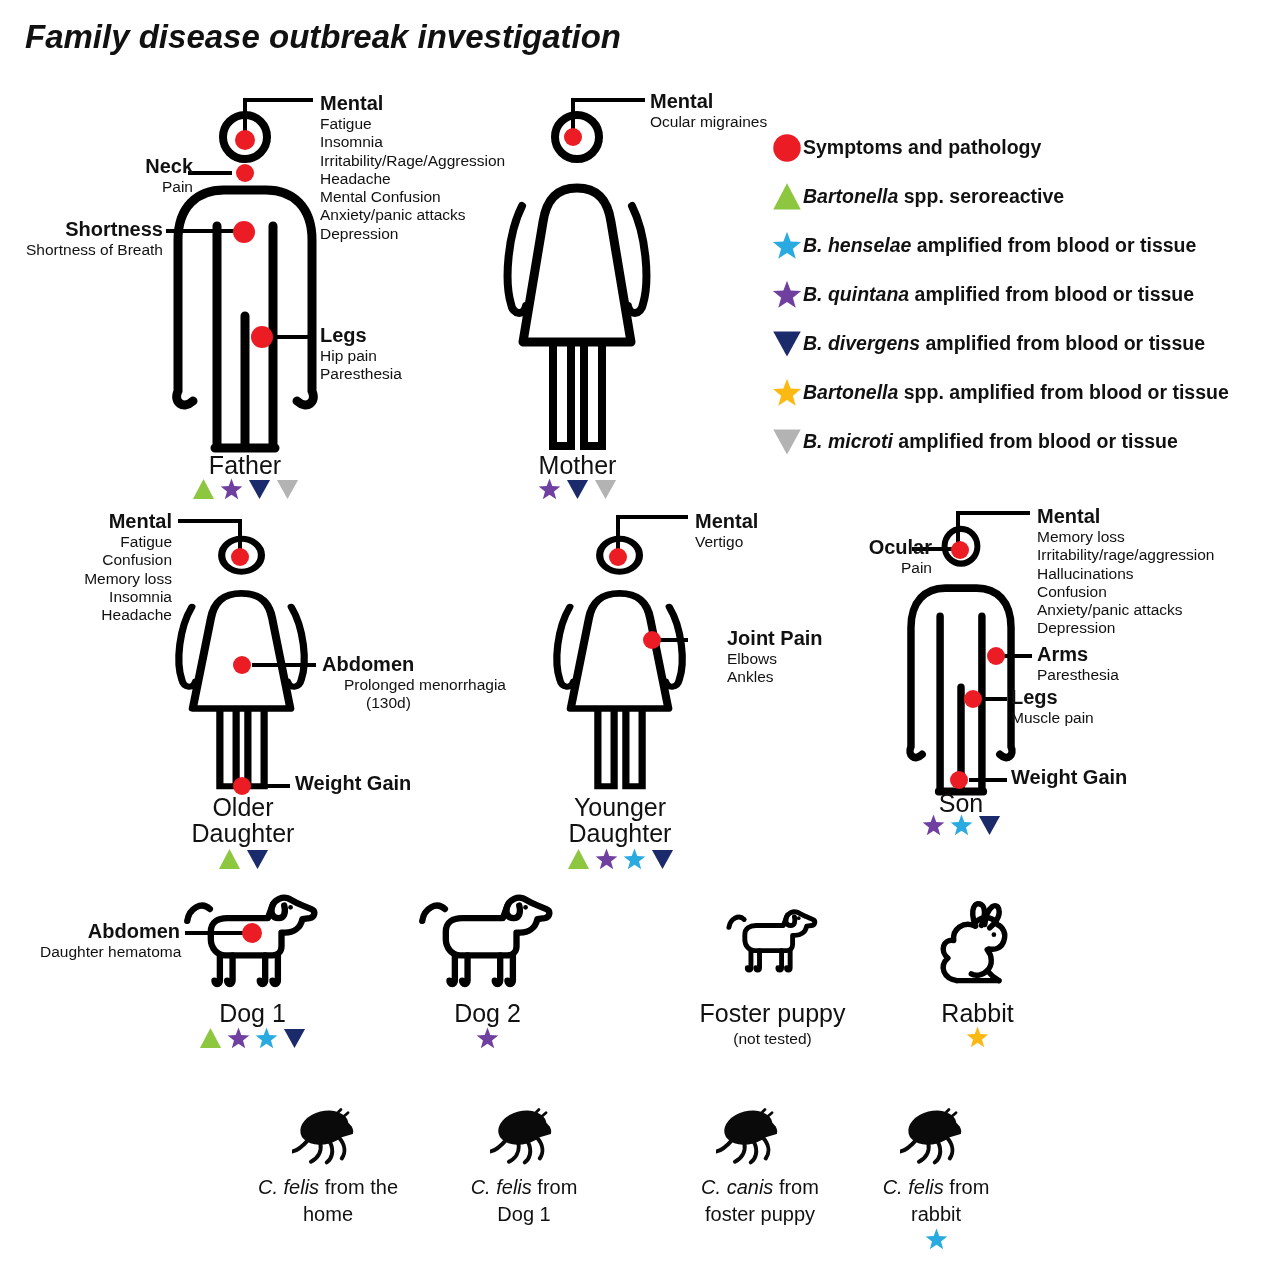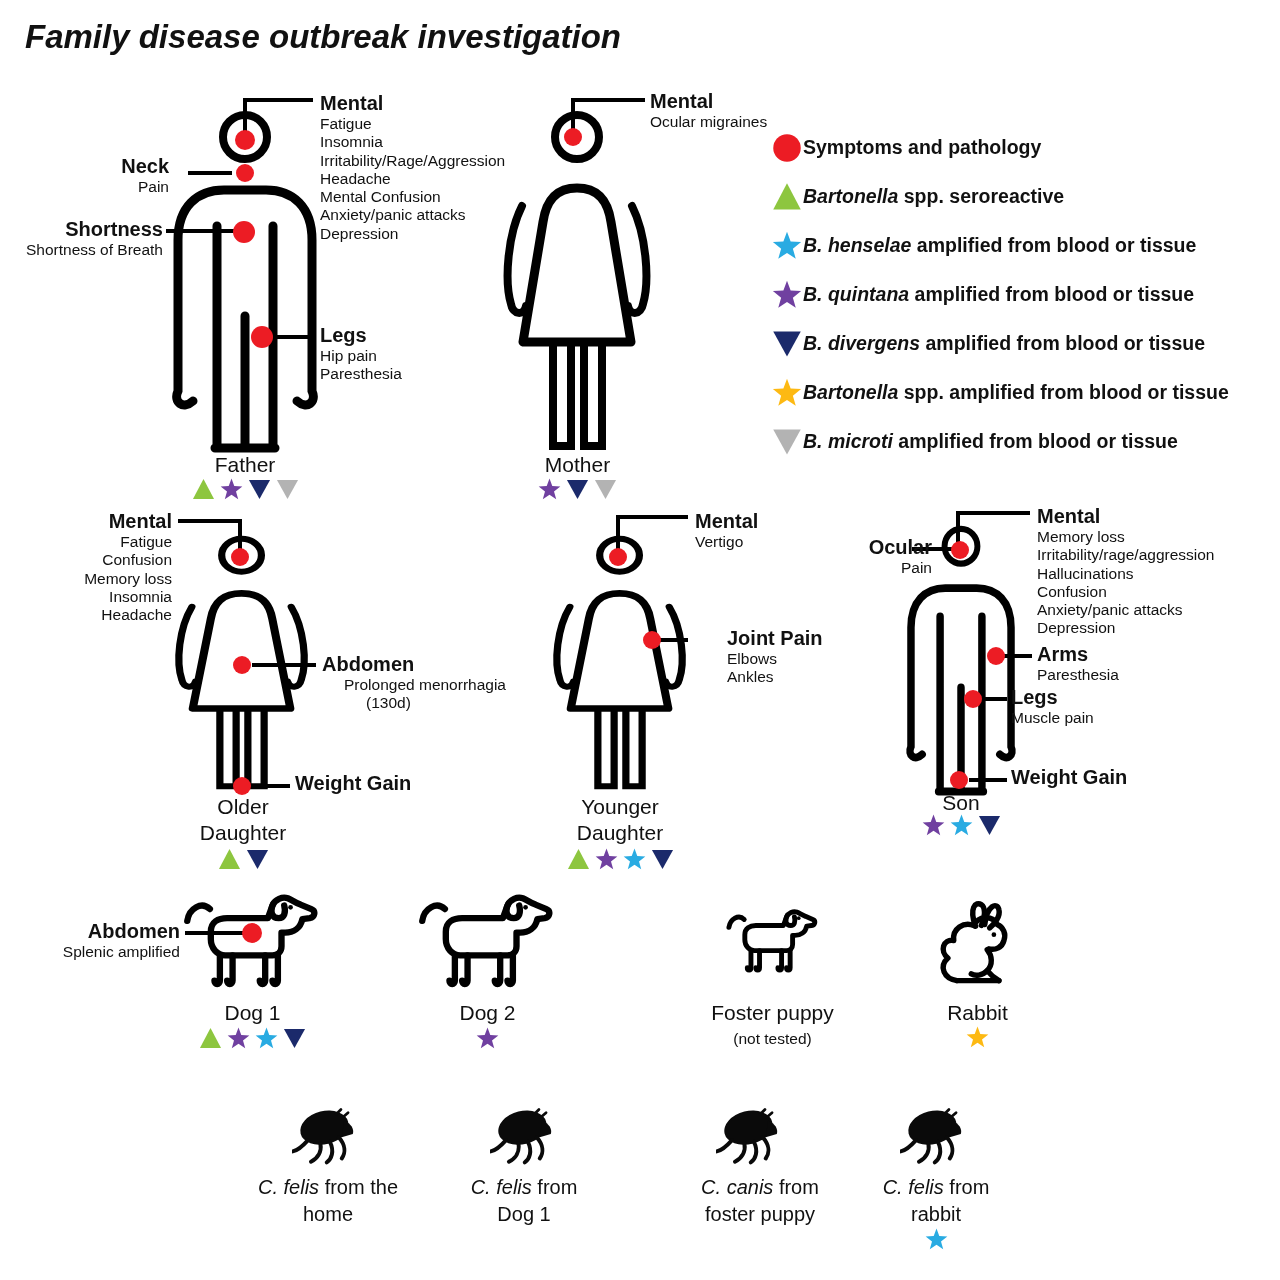--- a/index.html
+++ b/index.html
@@ -9,21 +9,21 @@
   .figure{position:absolute}
   .dot{position:absolute;background:#EC1C24;border-radius:50%}
   .hl{position:absolute;background:#000;height:4px}
   .vl{position:absolute;background:#000;width:4px}
   .label-block{position:absolute}
   .ra{text-align:right}
   .lb-title{font-weight:bold;font-size:20px;line-height:23px;white-space:nowrap}
   .lb-items{font-size:15.5px;line-height:18.3px;white-space:nowrap}
   .ra .lb-items, .ra .lb-title{white-space:nowrap}
   .indent2 > :nth-child(2){padding-left:22px}
-  .name{position:absolute;font-size:21px;text-align:center;line-height:26px}
+  .name{position:absolute;font-size:25px;text-align:center;line-height:26px}
   .sym-row{position:absolute;display:flex;justify-content:center;align-items:center;gap:5px}
   .sym-row svg{width:23px;height:23px;display:block}
   .legend{position:absolute;left:772px;top:123px;width:505px}
   .legend-row{display:flex;align-items:center;height:49px;gap:1px}
   .legend-icon svg{width:30px;height:30px;display:block}
   .legend-text{font-size:19.5px;font-weight:bold;white-space:nowrap}
   .legend-text .it{font-style:italic}
   .flea-label{position:absolute;width:150px;text-align:center;font-size:20px;line-height:27px}
   .flea-label .it{font-style:italic}
 </style>
@@ -54,21 +54,21 @@
     <div class="lb-items">
         <div>Fatigue</div>
         <div>Insomnia</div>
         <div>Irritability/Rage/Aggression</div>
         <div>Headache</div>
         <div>Mental Confusion</div>
         <div>Anxiety/panic attacks</div>
         <div>Depression</div>
       </div>
   </div>
-  <div class="label-block ra" style="left:44px;top:155px;width:125px">
+  <div class="label-block ra" style="left:68px;top:155px;width:125px">
     <div class="lb-title">Neck</div>
     <div class="lb-items">
         <div>Pain</div>
       </div>
   </div>
   <div class="label-block ra" style="left:0px;top:218px;width:163px">
     <div class="lb-title">Shortness</div>
     <div class="lb-items">
         <div>Shortness of Breath</div>
       </div>
@@ -345,21 +345,21 @@
       <path d="M108,69 L108,98 C108,103 102,103 102,98"></path>
       <path d="M103,13 C99,21 101,29 109,29 C115,29 117,23 115,15"></path>
     </g>
     <circle cx="122" cy="17" r="2.6" fill="#000"></circle>
   </svg>
   <div class="hl" style="left:185px;top:931px;width:62px"></div>
   <div class="dot" style="left:242px;top:923px;width:20px;height:20px"></div>
   <div class="label-block ra" style="left:40px;top:920px;width:140px">
     <div class="lb-title">Abdomen</div>
     <div class="lb-items">
-        <div>Splenic amplified</div>
+        <div>Daughter hematoma</div>
       </div>
   </div>
   <div class="name" style="left:180px;top:1000px;width:145px">Dog 1</div>
   <div class="sym-row" style="left:180px;top:1027px;width:145px">
       <svg viewBox="0 0 24 24">
         <path d="M12,1 L23,22 L1,22 Z" fill="#8DC63F"></path>
       </svg>
       <svg viewBox="0 0 24 24">
         <path d="M12,0.5 L14.9,8.4 L23.3,8.8 L16.7,14.1 L19,22.2 L12,17.5 L5,22.2 L7.3,14.1 L0.7,8.8 L9.1,8.4 Z" fill="#7040A0"></path>
       </svg>

